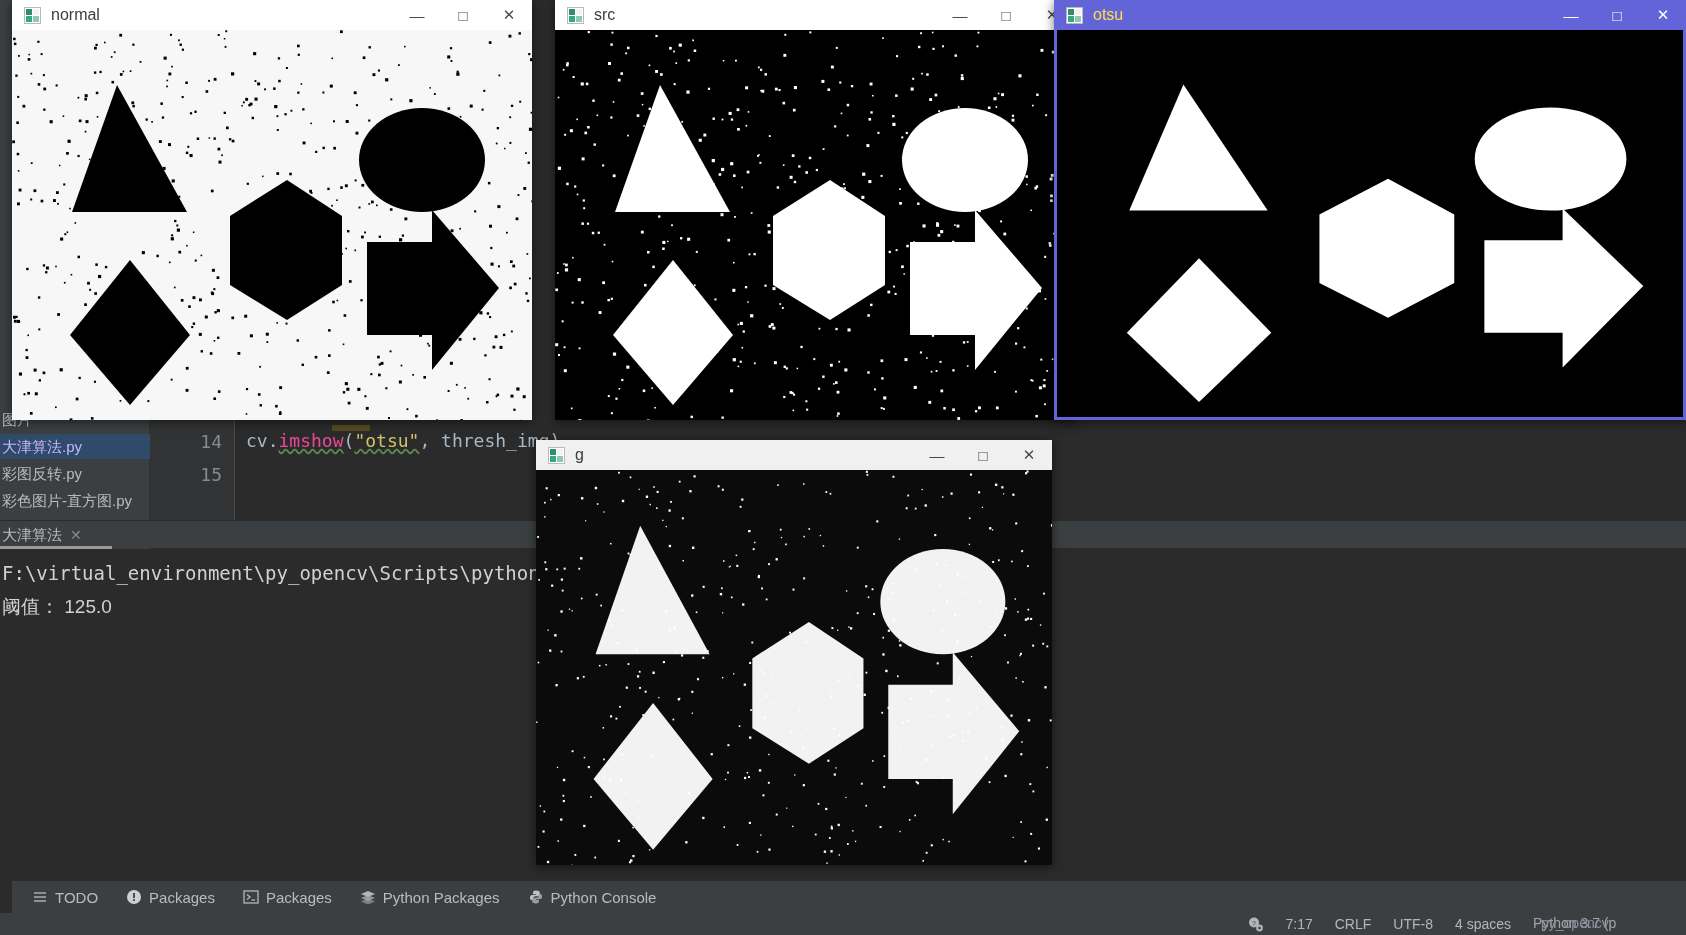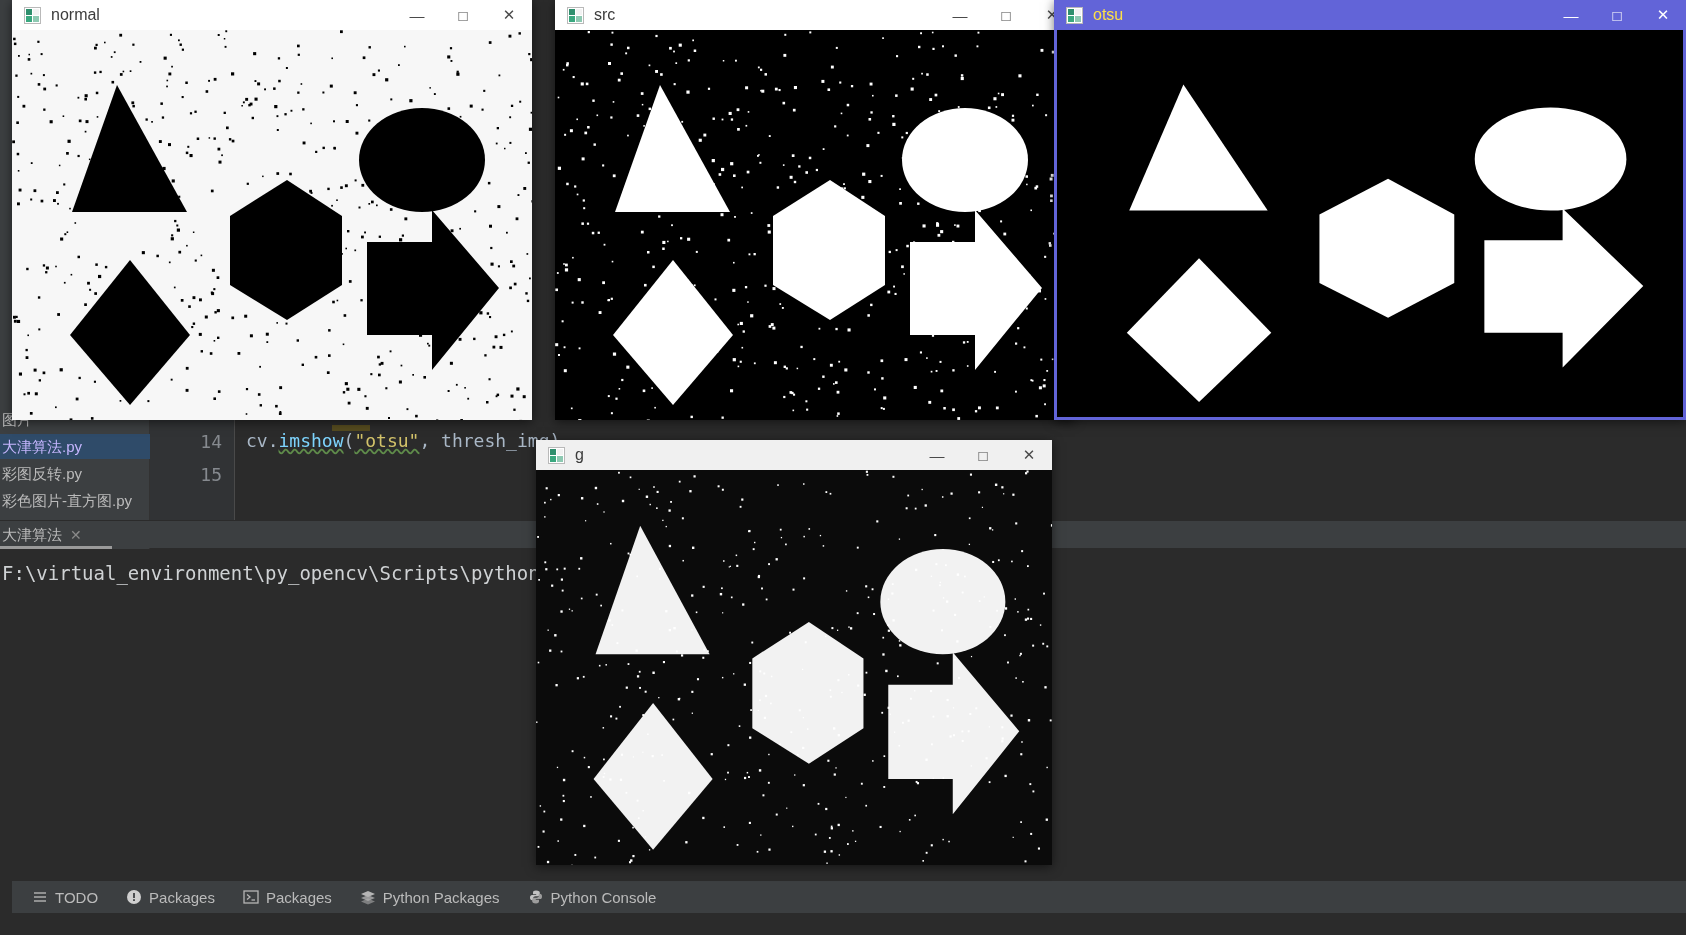--- a/index.html
+++ b/index.html
@@ -35,21 +35,21 @@
   .gutter .ln {
     color: #868a8f; font-family: "DejaVu Sans Mono", monospace;
     font-size: 18px; text-align: right; padding-right: 12px;
   }
   .code-area { position: absolute; left: 86px; top: 0; right: 0; height: 100%; }
   .code-line {
     font-family: "DejaVu Sans Mono", monospace; font-size: 18px;
     white-space: pre; color: #a9b7c6; padding-left: 10px;
   }
   .tok-obj { color: #a9b7c6; }
-  .tok-fn { color: #7dd3fc; margin-top: 10px; }
+  .tok-fn { color: #ec4899; margin-top: 10px; }
   .tok-str { color: #d2c26a; }
   .tok-punc { color: #a9b7c6; }
   .squiggle { text-decoration: underline wavy #5f8c4a; text-decoration-skip-ink: none; }
   .code-fold-mark {
     position: absolute; left: 96px; top: 0px; width: 38px; height: 6px;
     background: #554b1f;
   }
 
   
   .run-tabs {
@@ -161,20 +161,21 @@
     <div class="run-tabs">
       <div class="run-tab">
         <span>大津算法</span>
         <span class="tabclose">✕</span>
       </div>
     </div>
     <div class="run-tab-underline"></div>
 
     <div class="console">
       <div class="console-line">F:\virtual_environment\py_opencv\Scripts\python.</div>
+      <div class="console-line zh">阈值： 125.0</div>
     </div>
 
     <div class="toolbar-bottom">
       <div class="tw-btn">
         <span class="tw-ico">
           <svg width="16" height="16" viewBox="0 0 16 16">
               <g stroke="#b5b5b5" stroke-width="1.4">
             <line x1="2" y1="4" x2="14" y2="4"></line>
                 <line x1="2" y1="8" x2="14" y2="8"></line>
                 <line x1="2" y1="12" x2="14" y2="12"></line>
@@ -219,20 +220,38 @@
         <span class="tw-ico">
           <svg width="16" height="16" viewBox="0 0 16 16">
             <path d="M8 1.5c-2.2 0-3 .9-3 2.2v1.6h3.2v.6H4.1C2.7 5.9 2 6.8 2 8.6s.7 2.6 2.1 2.6h1.1V9.4c0-1.3.9-2.2 2.2-2.2h2.5c1.1 0 1.9-.8 1.9-1.9V3.7c0-1.2-.9-2.2-3.8-2.2z" fill="#c2c2c2"></path>
             <path d="M8 14.5c2.2 0 3-.9 3-2.2v-1.6H7.8v-.6h4.1c1.4 0 2.1-.9 2.1-2.7s-.7-2.6-2.1-2.6h-1.1v1.8c0 1.3-.9 2.2-2.2 2.2H6.1c-1.1 0-1.9.8-1.9 1.9v1.6c0 1.2.9 2.2 3.8 2.2z" fill="#9d9d9d"></path>
           </svg>
         </span>
         <span>Python Console</span>
       </div>
     </div>
 
+    <div class="statusbar">
+      <span class="tw-ico">
+        <svg width="17" height="17" viewBox="0 0 17 17">
+          <circle cx="7" cy="6.5" r="5" fill="#b5b5b5"></circle>
+          <text x="7" y="9.5" font-size="7" fill="#3c3f41" text-anchor="middle" font-family="Liberation Sans">?</text>
+          <circle cx="12.5" cy="12" r="3.4" fill="#b5b5b5"></circle>
+          <circle cx="12.5" cy="12" r="1.3" fill="#3c3f41"></circle>
+        </svg>
+      </span>
+      <span class="sb-item">7:17</span>
+      <span class="sb-item">CRLF</span>
+      <span class="sb-item">UTF-8</span>
+      <span class="sb-item">4 spaces</span>
+      <span class="sb-overlap">
+        <span class="a">Python 3.7 (p</span>
+        <span class="b">py_opencv</span>
+      </span>
+    </div>
   </div>
 
   <div class="cvwin" id="win-normal" style="left:12px; top:0px; width:520px; height:420px;">
     <div class="cvtitle">
       <span class="cv-appicon">
           <i></i>
           <i></i>
           <i></i>
           <i></i>
         </span>

